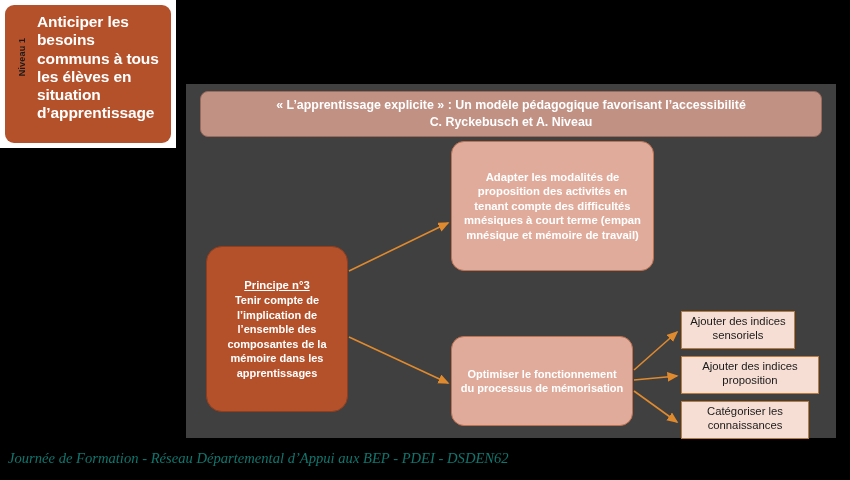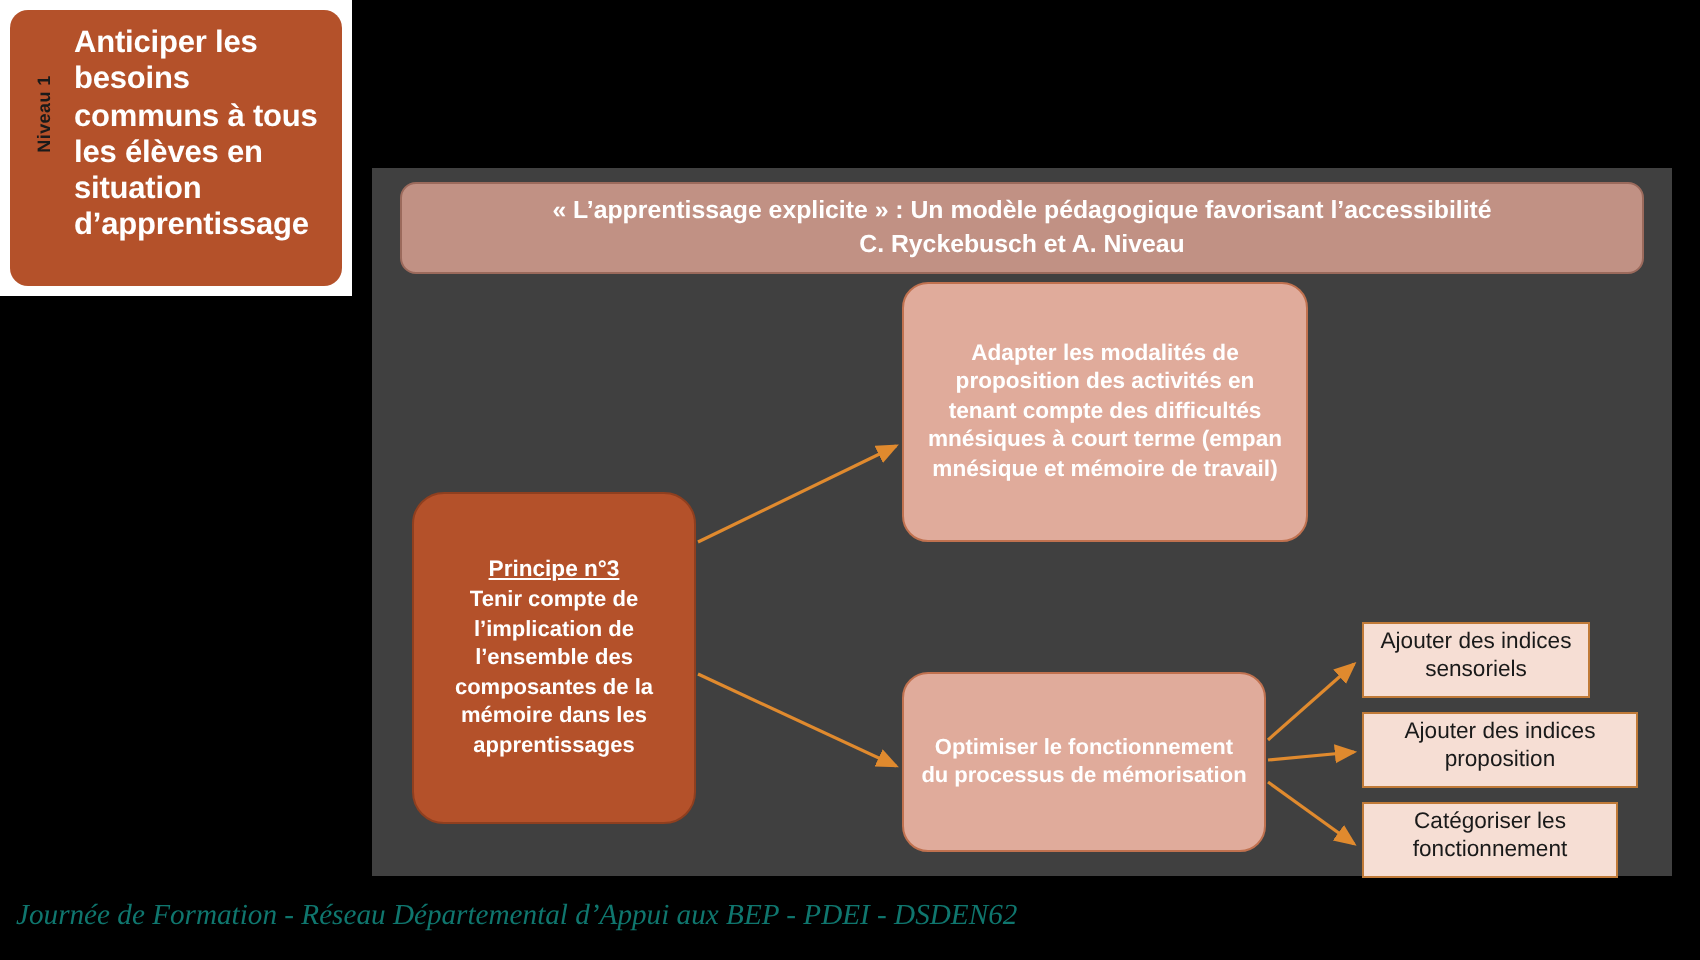--- a/index.html
+++ b/index.html
@@ -248,20 +248,20 @@
       <span>Optimiser le fonctionnement du processus de mémorisation</span>
     </div>
 
     <div id="sensory-box" class="small-box">
       <span>Ajouter des indices sensoriels</span>
     </div>
     <div id="context-box" class="small-box">
       <span>Ajouter des indices proposition</span>
     </div>
     <div id="categor-box" class="small-box">
-      <span>Catégoriser les fonctionnement</span>
+      <span>Catégoriser les connaissances</span>
     </div>
 
   </div>
 
   <div id="footer">Journée de Formation - Réseau Départemental d’Appui aux BEP - PDEI - DSDEN62</div>
 
 </div>
 
 </body></html>

